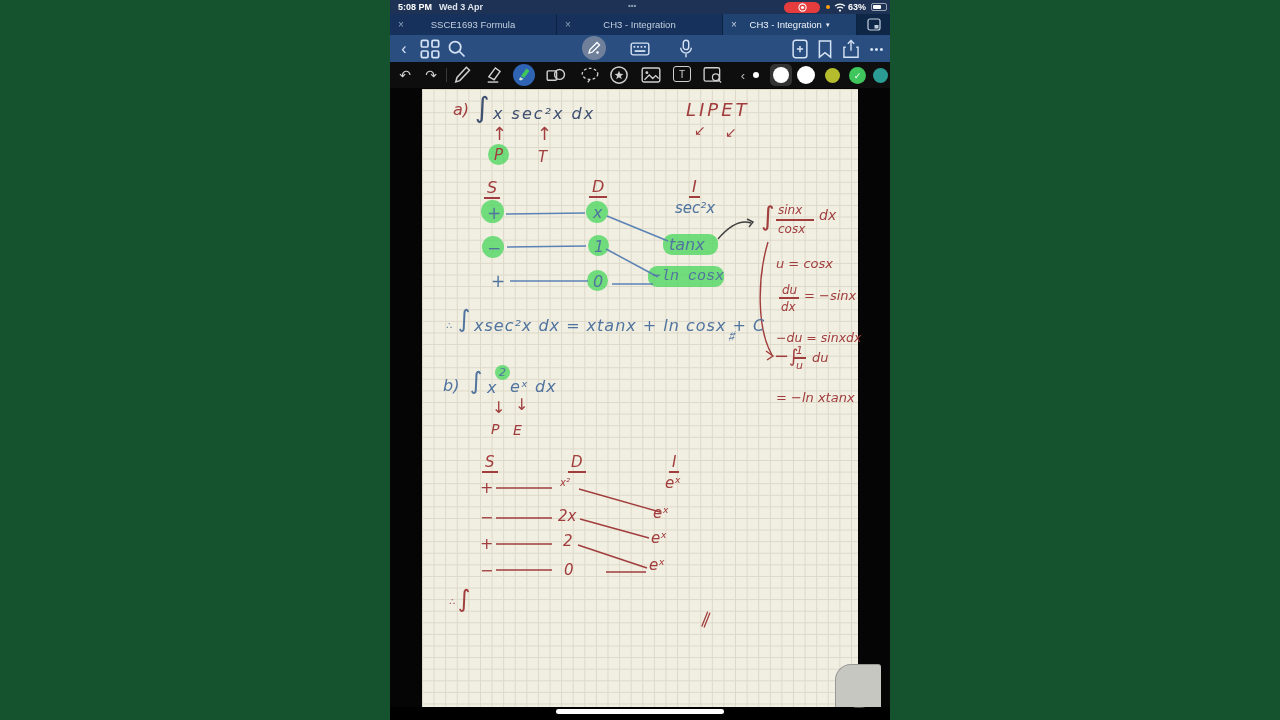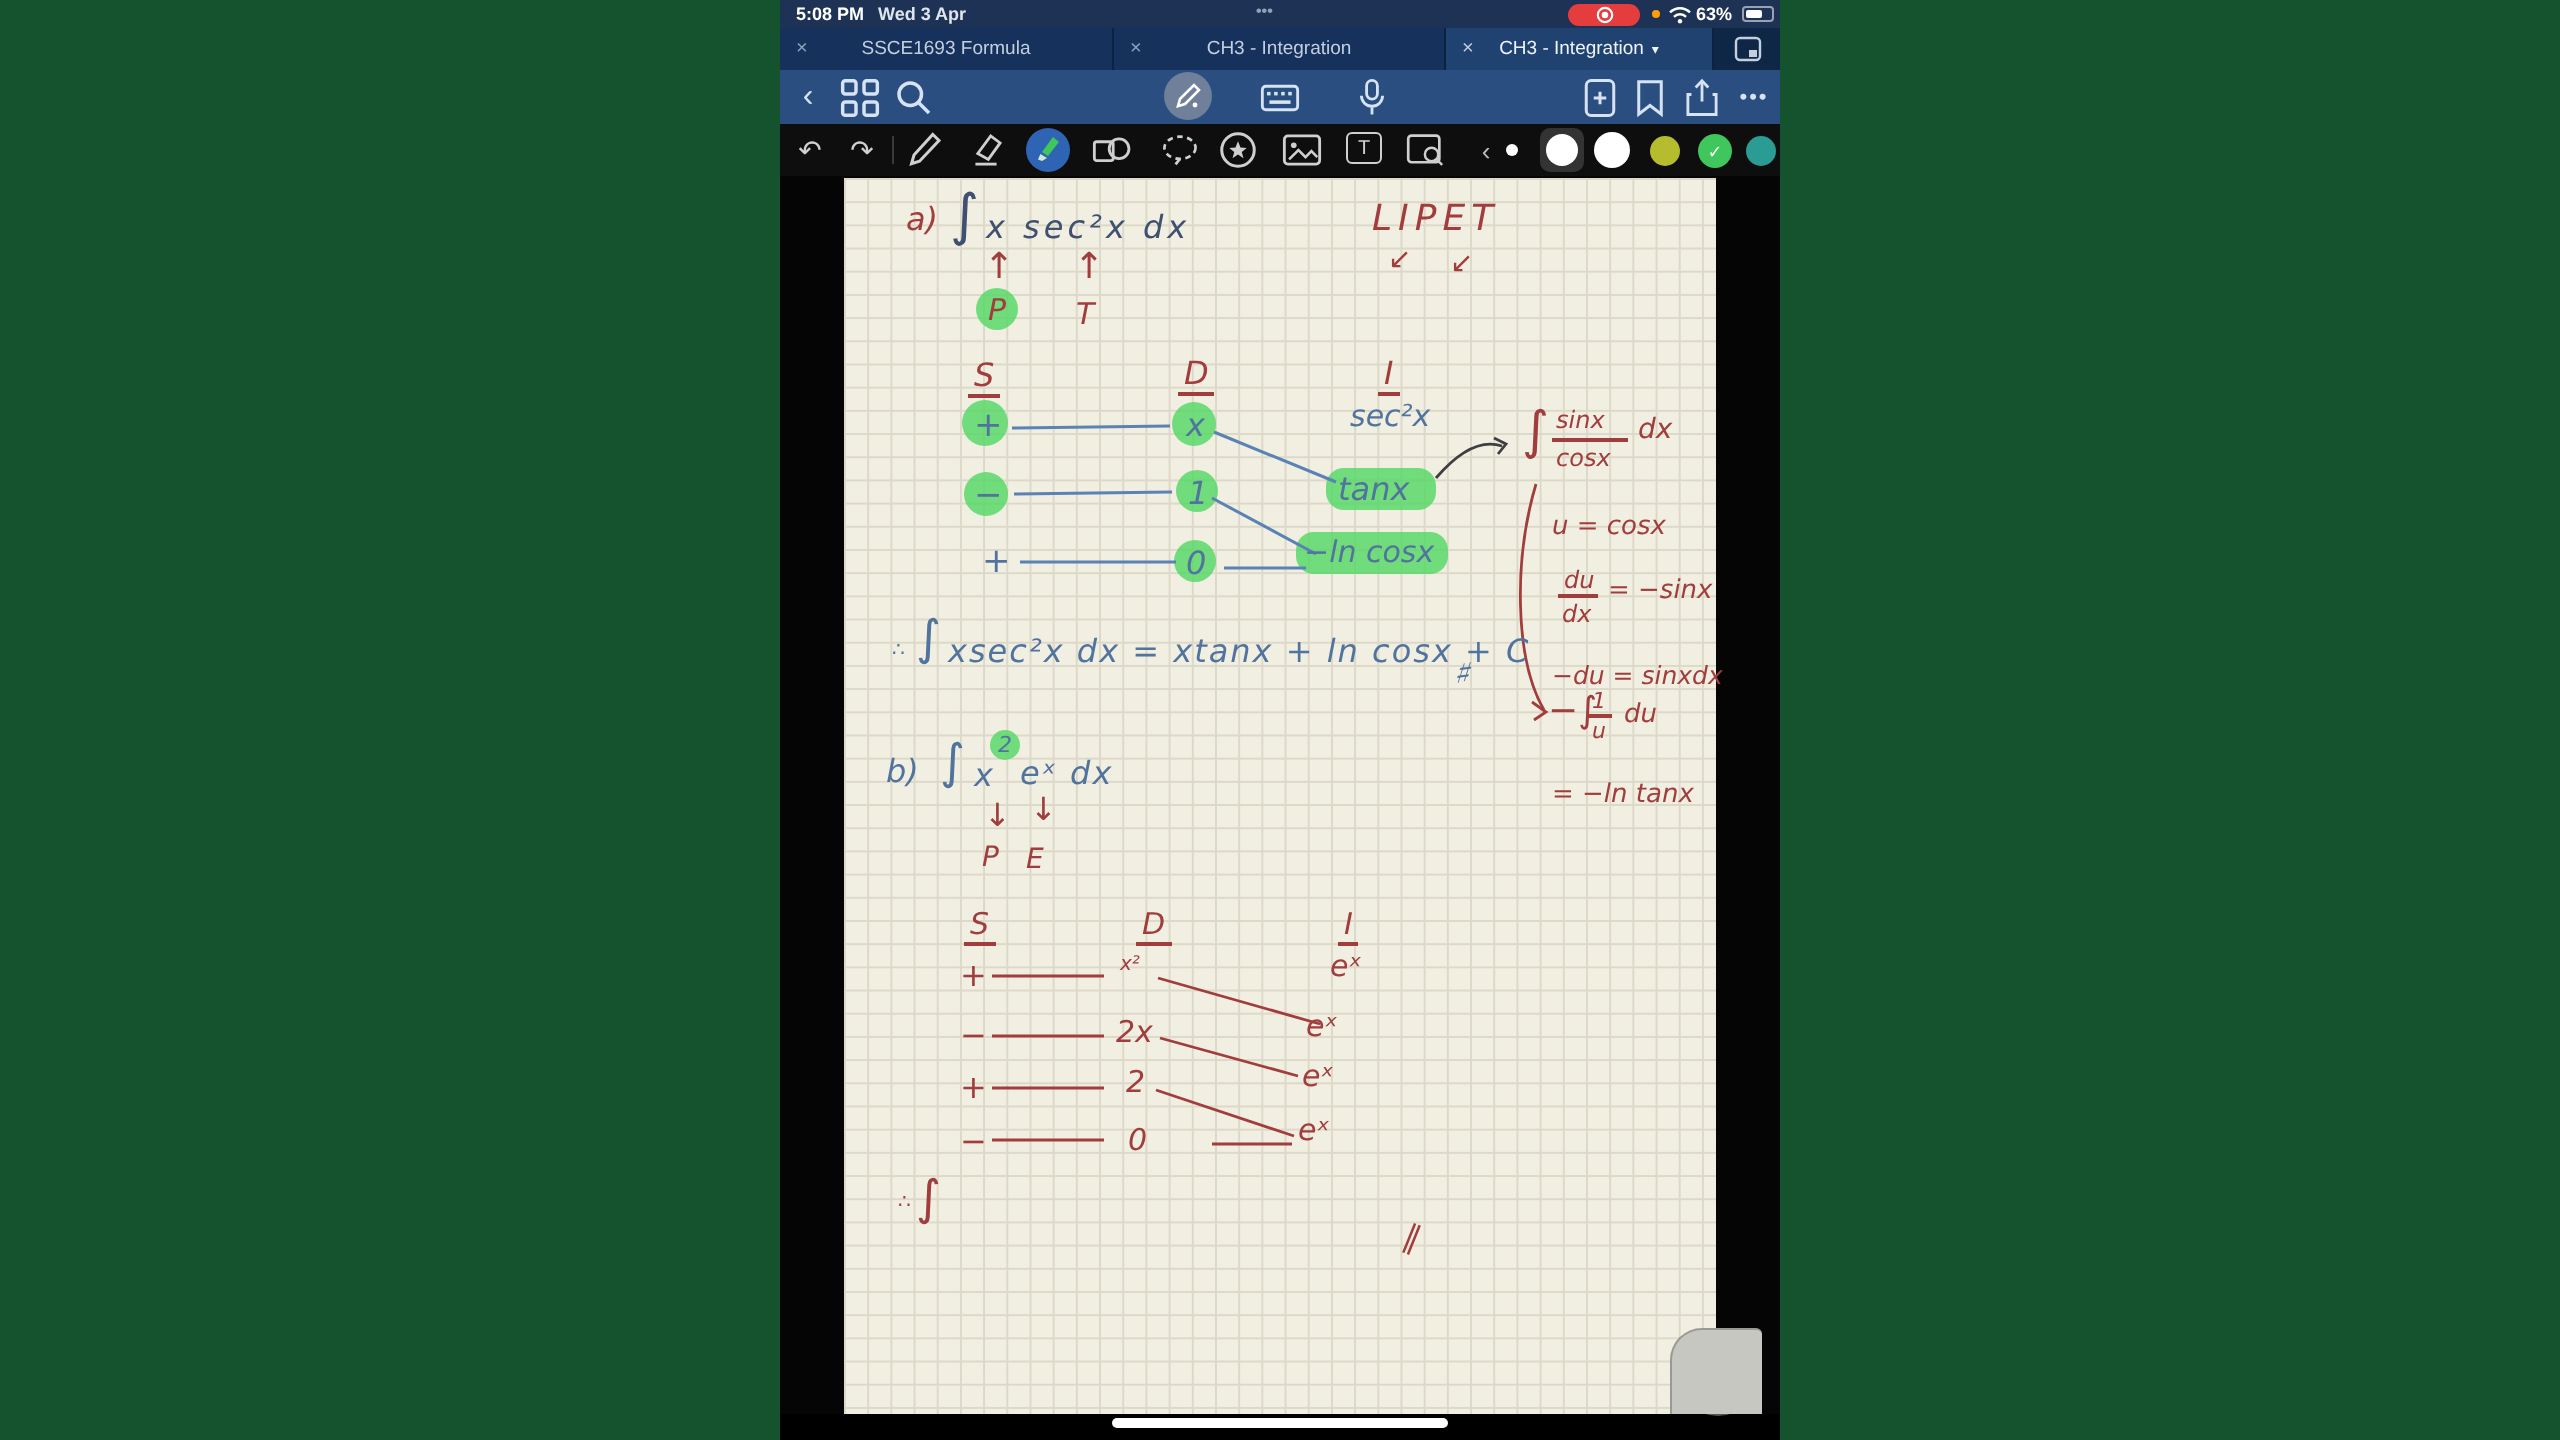--- a/index.html
+++ b/index.html
@@ -253,39 +253,39 @@
       <span class="hw red colhead" style="left:167px;top:90px;font-size:16px;">D</span>
       <span class="hw red colhead" style="left:267px;top:90px;font-size:16px;">I</span>
       <span class="hw blue" style="left:65px;top:116px;font-size:17px;">+</span>
       <span class="hw blue" style="left:171px;top:116px;font-size:16px;">x</span>
       <span class="hw blue" style="left:253px;top:112px;font-size:15px;">sec²x</span>
       <span class="hw blue" style="left:65px;top:151px;font-size:17px;">−</span>
       <span class="hw blue" style="left:172px;top:150px;font-size:16px;">1</span>
       <span class="hw blue" style="left:247px;top:148px;font-size:16px;">tanx</span>
       <span class="hw blue" style="left:69px;top:184px;font-size:17px;">+</span>
       <span class="hw blue" style="left:171px;top:185px;font-size:16px;">0</span>
-      <span class="hw blue" style="left:230px;top:180px;font-size:15px;">−ln cosx</span>
+      <span class="hw blue" style="left:230px;top:180px;font-size:15px;font-family:Liberation Mono, monospace;">−ln cosx</span>
 
       <span class="hw red" style="left:339px;top:114px;font-size:26px;">∫</span>
       <span class="hw red" style="left:356px;top:115px;font-size:12px;">sinx</span>
       <span class="fracbar" style="left:354px;top:130px;width:38px;"></span>
       <span class="hw red" style="left:356px;top:134px;font-size:12px;">cosx</span>
       <span class="hw red" style="left:397px;top:119px;font-size:14px;">dx</span>
       <span class="hw red" style="left:354px;top:168px;font-size:13px;">u = cosx</span>
       <span class="hw red" style="left:360px;top:195px;font-size:12px;">du</span>
       <span class="fracbar" style="left:357px;top:208px;width:20px;"></span>
       <span class="hw red" style="left:359px;top:212px;font-size:12px;">dx</span>
       <span class="hw red" style="left:382px;top:200px;font-size:13px;">= −sinx</span>
       <span class="hw red" style="left:354px;top:243px;font-size:12.5px;">−du = sinxdx</span>
       <span class="hw red" style="left:352px;top:258px;font-size:18px;">−∫</span>
       <span class="hw red" style="left:374px;top:256px;font-size:11px;">1</span>
       <span class="fracbar" style="left:371px;top:268px;width:13px;"></span>
       <span class="hw red" style="left:374px;top:271px;font-size:11px;">u</span>
       <span class="hw red" style="left:390px;top:262px;font-size:13px;">du</span>
-      <span class="hw red" style="left:354px;top:302px;font-size:13px;">= −ln tanx</span>
+      <span class="hw red" style="left:354px;top:302px;font-size:13px;">= −ln xtanx</span>
 
       <span class="hw blue" style="left:24px;top:232px;font-size:10px;">∴</span>
       <span class="hw blue" style="left:36px;top:218px;font-size:24px;">∫</span>
       <span class="hw blue" style="left:52px;top:229px;font-size:16px;letter-spacing:1px;">xsec²x dx = xtanx + ln cosx + C</span>
       <span class="hw blue" style="left:306px;top:240px;font-size:16px;transform:rotate(18deg);">♯</span>
 
       <span class="hw blue" style="left:21px;top:289px;font-size:16px;">b)</span>
       <span class="hw blue" style="left:48px;top:280px;font-size:24px;">∫</span>
       <span class="hw blue" style="left:65px;top:291px;font-size:16px;">x</span>
       <span class="hw blue" style="left:77px;top:278px;font-size:11px;">2</span>

